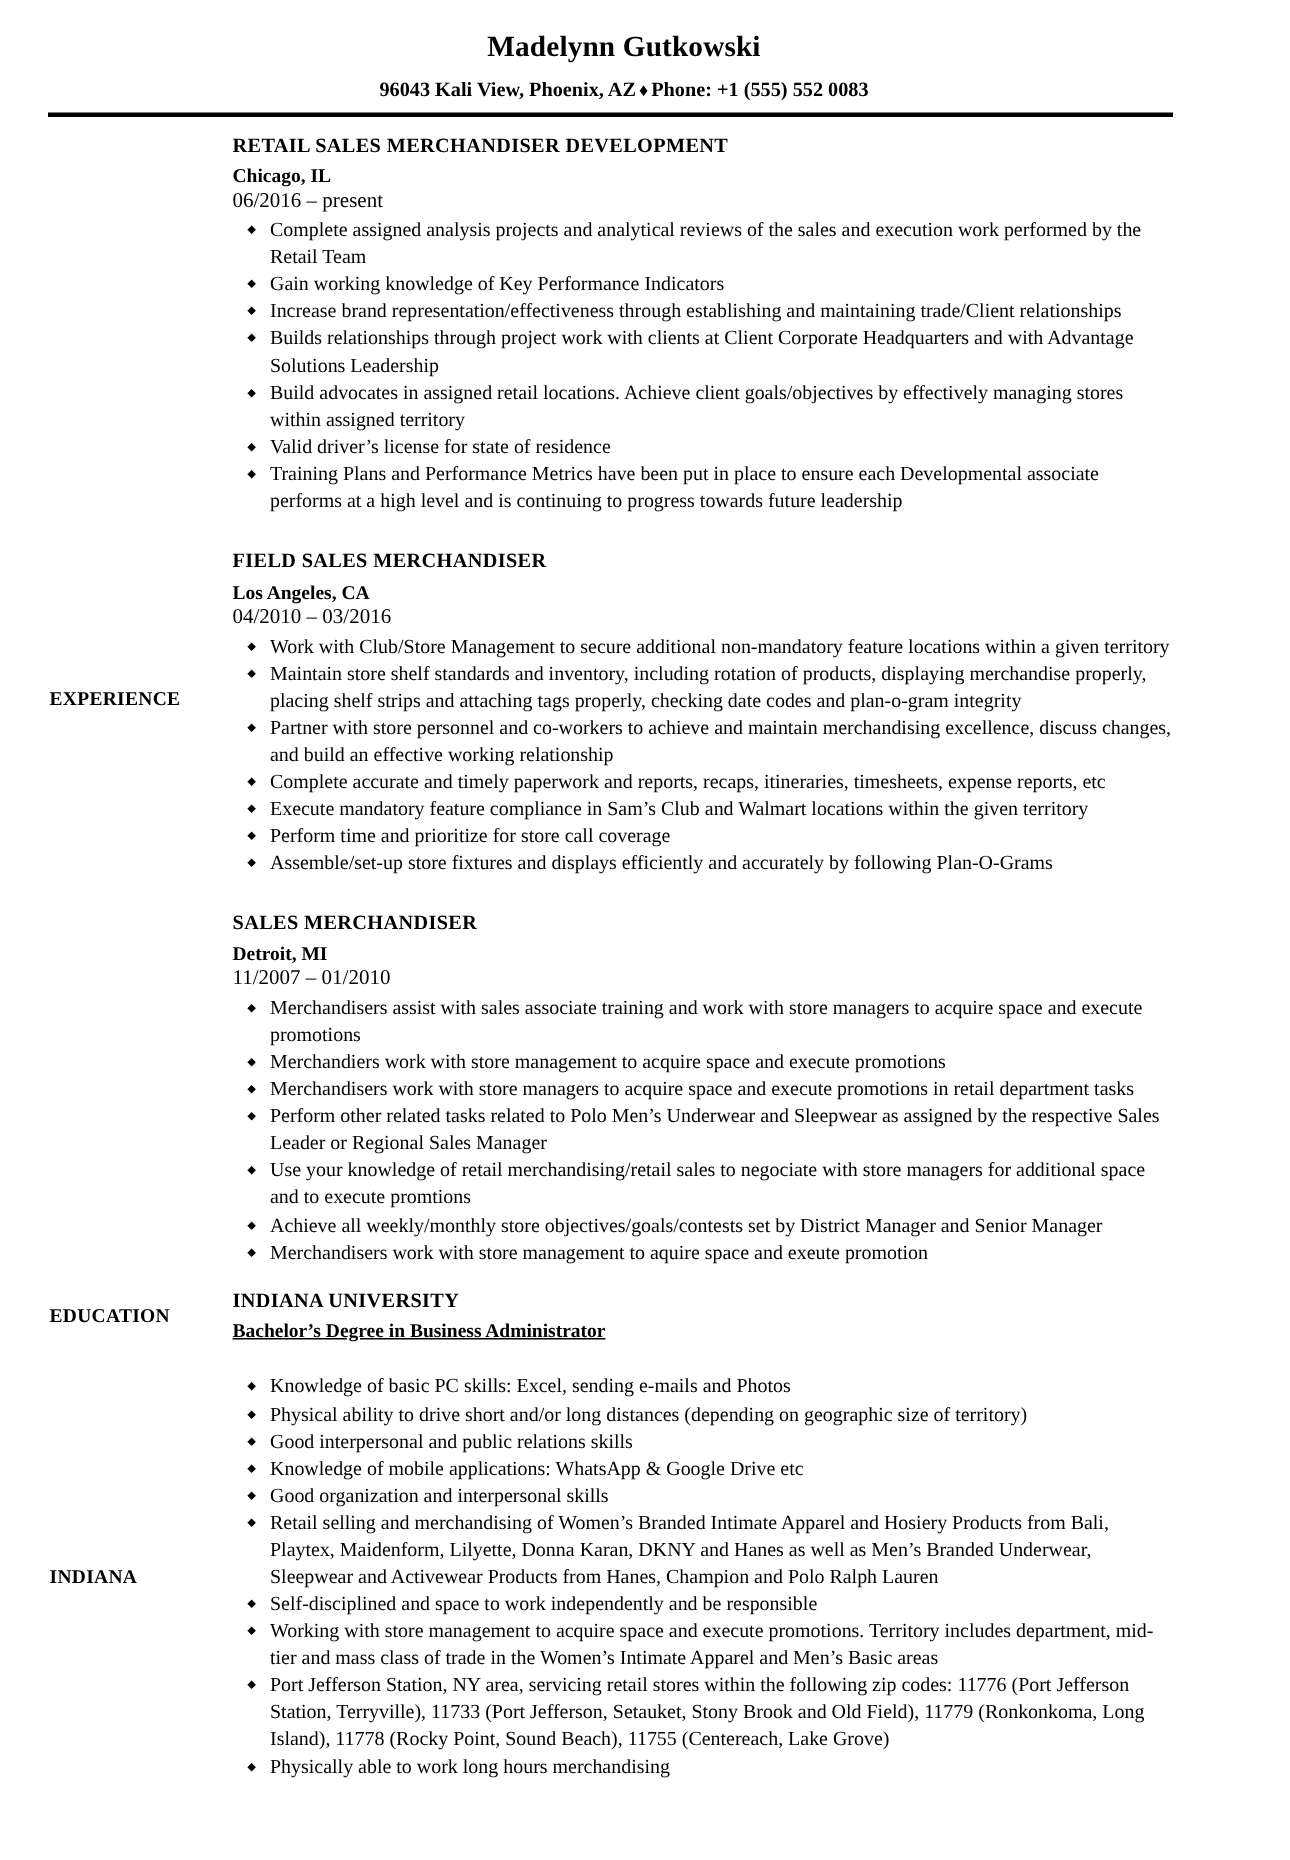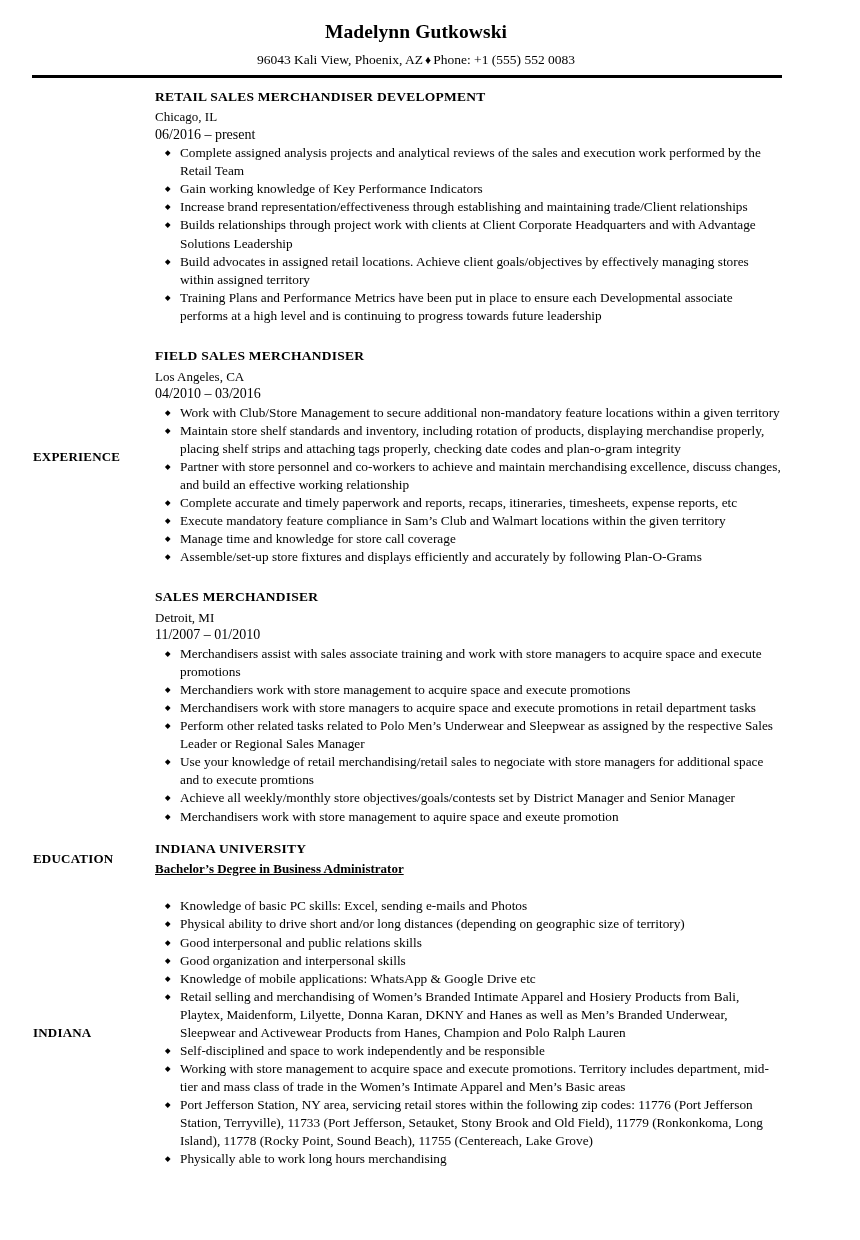--- a/index.html
+++ b/index.html
@@ -28,21 +28,21 @@
     text-align: center;
   }
   .cand-name {
     font-size: 19.5px;
     font-weight: bold;
     letter-spacing: 0.1px;
     line-height: 1.2;
   }
   .cand-contact {
     font-size: 13.5px;
-    font-weight: normal;
+    font-weight: bold;
     margin-top: 9px;
     line-height: 1.2;
   }
   .diamond-sep {
     font-size: 12px;
     padding: 0 2px;
   }
   .rule {
     margin: 6px 50px 0 32px;
     height: 3px;
@@ -78,21 +78,21 @@
   .job + .job { margin-top: 22px; }
 
   .job-title {
     font-size: 13.5px;
     font-weight: bold;
     letter-spacing: 0.25px;
     line-height: 1.3;
   }
   .job-location {
     font-size: 13px;
-    font-weight: normal;
+    font-weight: bold;
     line-height: 1.35;
     margin-top: 3px;
   }
   .job-dates {
     font-size: 14px;
     line-height: 1.25;
   }
 
   
   ul.bullets {
@@ -153,35 +153,36 @@
       <div class="job">
         <div class="job-title">RETAIL SALES MERCHANDISER DEVELOPMENT</div>
         <div class="job-location">Chicago, IL</div>
         <div class="job-dates">06/2016 – present</div>
         <ul class="bullets">
           <li>Complete assigned analysis projects and analytical reviews of the sales and execution work performed by the Retail Team</li>
           <li>Gain working knowledge of Key Performance Indicators</li>
           <li>Increase brand representation/effectiveness through establishing and maintaining trade/Client relationships</li>
           <li>Builds relationships through project work with clients at Client Corporate Headquarters and with Advantage Solutions Leadership</li>
           <li>Build advocates in assigned retail locations. Achieve client goals/objectives by effectively managing stores within assigned territory</li>
+          <li>Valid driver’s license for state of residence</li>
           <li>Training Plans and Performance Metrics have been put in place to ensure each Developmental associate performs at a high level and is continuing to progress towards future leadership</li>
         </ul>
       </div>
 
       <div class="job">
         <div class="job-title">FIELD SALES MERCHANDISER</div>
         <div class="job-location">Los Angeles, CA</div>
         <div class="job-dates">04/2010 – 03/2016</div>
         <ul class="bullets">
           <li>Work with Club/Store Management to secure additional non-mandatory feature locations within a given territory</li>
           <li>Maintain store shelf standards and inventory, including rotation of products, displaying merchandise properly, placing shelf strips and attaching tags properly, checking date codes and plan-o-gram integrity</li>
           <li>Partner with store personnel and co-workers to achieve and maintain merchandising excellence, discuss changes, and build an effective working relationship</li>
           <li>Complete accurate and timely paperwork and reports, recaps, itineraries, timesheets, expense reports, etc</li>
           <li>Execute mandatory feature compliance in Sam’s Club and Walmart locations within the given territory</li>
-          <li>Manage time and knowledge for store call coverage</li>
+          <li>Perform time and prioritize for store call coverage</li>
           <li>Assemble/set-up store fixtures and displays efficiently and accurately by following Plan-O-Grams</li>
         </ul>
       </div>
 
       <div class="job">
         <div class="job-title">SALES MERCHANDISER</div>
         <div class="job-location">Detroit, MI</div>
         <div class="job-dates">11/2007 – 01/2010</div>
         <ul class="bullets">
           <li>Merchandisers assist with sales associate training and work with store managers to acquire space and execute promotions</li>
@@ -205,22 +206,22 @@
     </div>
   </div>
 
   <div class="section" id="skills-section">
     <div class="section-label">INDIANA</div>
     <div class="section-body">
       <ul class="bullets">
         <li>Knowledge of basic PC skills: Excel, sending e-mails and Photos</li>
         <li>Physical ability to drive short and/or long distances (depending on geographic size of territory)</li>
         <li>Good interpersonal and public relations skills</li>
+        <li>Knowledge of mobile applications: WhatsApp &amp; Google Drive etc</li>
         <li>Good organization and interpersonal skills</li>
-        <li>Knowledge of mobile applications: WhatsApp &amp; Google Drive etc</li>
         <li>Retail selling and merchandising of Women’s Branded Intimate Apparel and Hosiery Products from Bali, Playtex, Maidenform, Lilyette, Donna Karan, DKNY and Hanes as well as Men’s Branded Underwear, Sleepwear and Activewear Products from Hanes, Champion and Polo Ralph Lauren</li>
         <li>Self-disciplined and space to work independently and be responsible</li>
         <li>Working with store management to acquire space and execute promotions. Territory includes department, mid-tier and mass class of trade in the Women’s Intimate Apparel and Men’s Basic areas</li>
         <li>Port Jefferson Station, NY area, servicing retail stores within the following zip codes: 11776 (Port Jefferson Station, Terryville), 11733 (Port Jefferson, Setauket, Stony Brook and Old Field), 11779 (Ronkonkoma, Long Island), 11778 (Rocky Point, Sound Beach), 11755 (Centereach, Lake Grove)</li>
         <li>Physically able to work long hours merchandising</li>
       </ul>
     </div>
   </div>
 
 </div>

